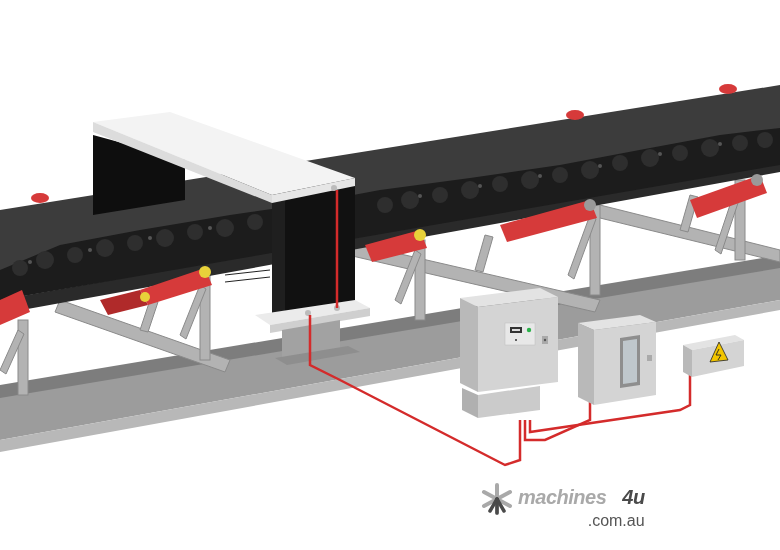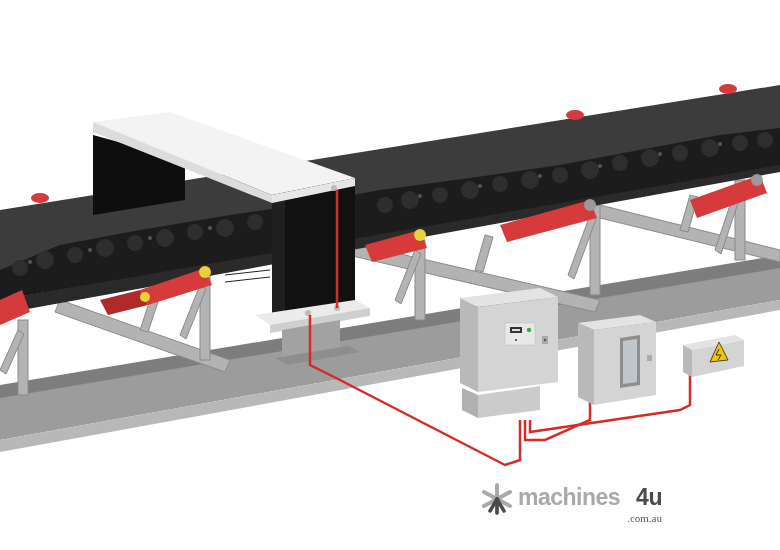--- a/index.html
+++ b/index.html
@@ -1,22 +1,22 @@
 <!DOCTYPE html>
 <html><head>
 <meta charset="utf-8">
 <style>
   html, body { margin:0; padding:0; background:#ffffff; }
   body { width:780px; height:550px; overflow:hidden; position:relative; font-family:"Liberation Sans", sans-serif; }
   #scene { position:absolute; left:0; top:0; width:780px; height:550px; }
   .logo { position:absolute; left:480px; top:482px; display:flex; align-items:flex-start; }
-  .logo-word { font-family:"Liberation Sans", sans-serif; font-weight:bold; font-size:23px; letter-spacing:-0.5px; line-height:30px; }
+  .logo-word { font-family:"Liberation Sans", sans-serif; font-weight:bold; font-style:italic; font-size:20px; letter-spacing:-0.5px; line-height:30px; }
   .logo-main { color:#a9a9a9; }
   .logo-accent { color:#4a4a4a;margin-left:16px; }
-  .logo-domain { position:absolute; right:0; top:30px; font-size:11px; color:#555; font-family:Liberation Serif, serif;margin-left:17px; }
+  .logo-domain { position:absolute; right:0; top:30px; font-size:16px; color:#555; font-family:Liberation Sans, sans-serif;margin-left:17px; }
 </style>
 </head>
 <body>
 
 <svg id="scene" viewBox="0 0 780 550" xmlns="http://www.w3.org/2000/svg">
 
   <g>
     <polygon points="0,395 780,265 780,300 0,440" fill="#9c9c9c"></polygon>
     <polygon points="0,385 780,255 780,268 0,398" fill="#7d7d7d"></polygon>
     <polygon points="0,440 780,300 780,310 0,452" fill="#b8b8b8"></polygon>

